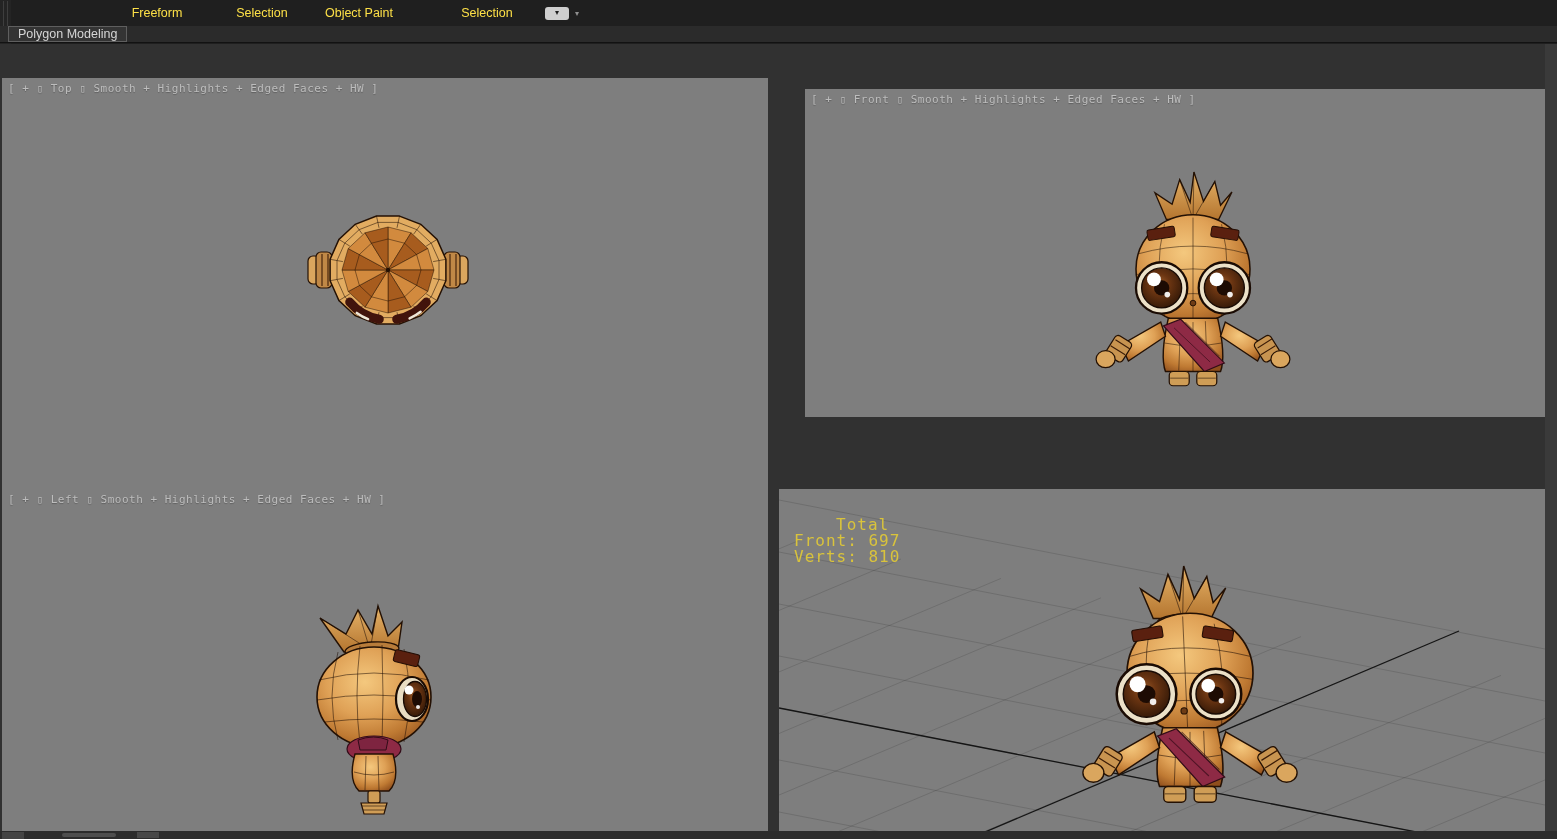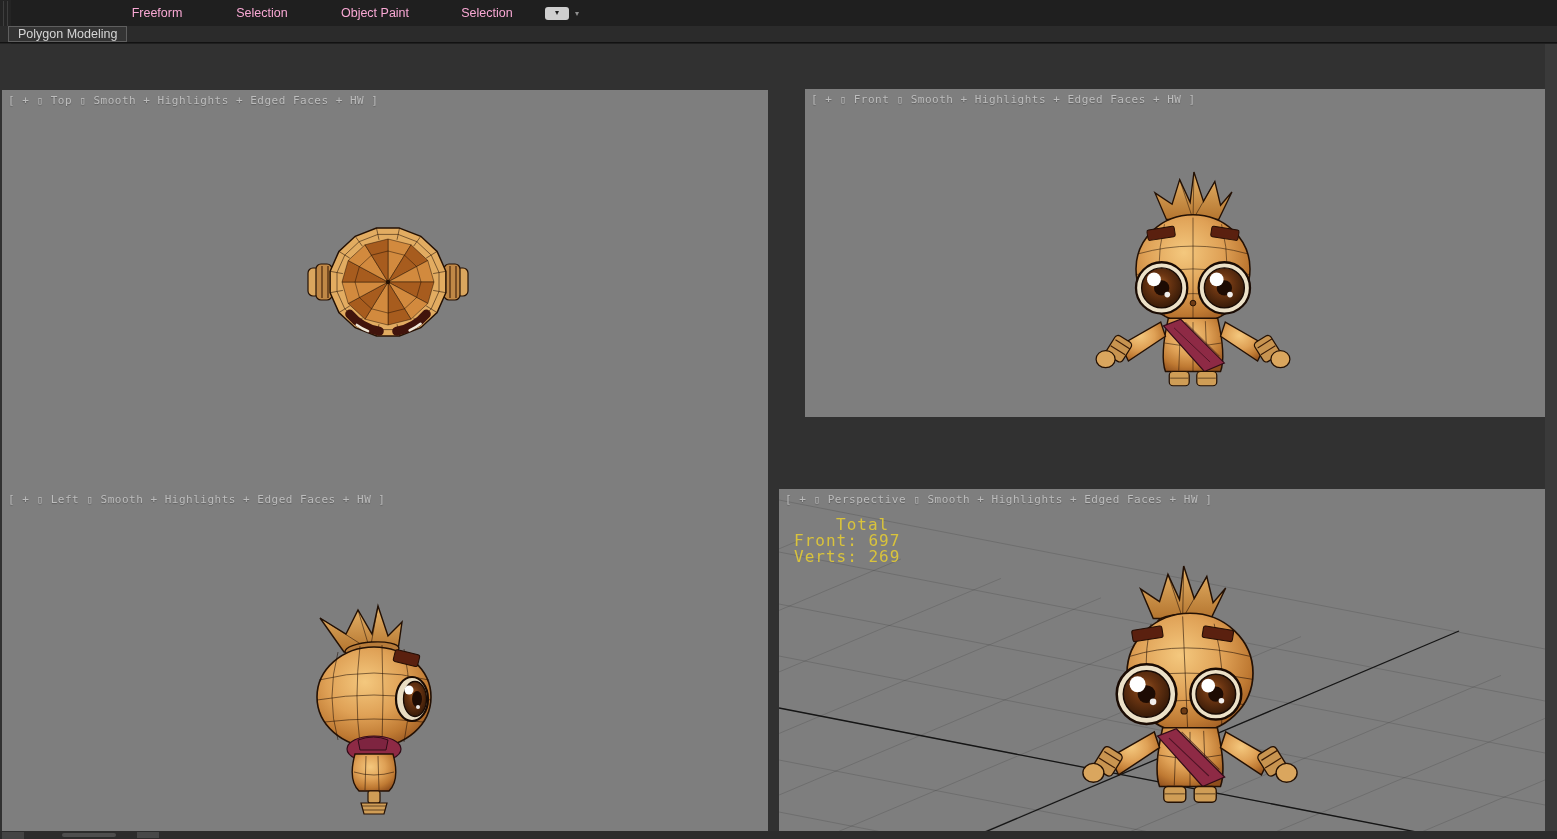--- a/index.html
+++ b/index.html
@@ -7,37 +7,37 @@
     width:1557px;height:839px;position:relative;overflow:hidden;
     background:#1c1c1c;font-family:"Liberation Sans",sans-serif;
     -webkit-font-smoothing:antialiased;
   }
   
   .ribbon{position:absolute;left:0;top:0;width:1557px;height:44px;background:#1f1f1f;}
   .ribbon-grip{position:absolute;left:0;top:0;width:11px;height:44px;background:#242424;}
   .ribbon-grip .grip-line{position:absolute;top:1px;bottom:2px;width:1px;background:#3e3e3e;}
   .tab-row{position:absolute;left:11px;top:0;right:0;height:26px;background:#1f1f1f;}
   .rtab{position:absolute;top:2px;height:23px;line-height:23px;text-align:center;
-        color:#f9a8d4;font-size:12.5px;cursor:default;}
+        color:#fde047;font-size:12.5px;cursor:default;}
   .rtab.active{top:1px;height:25px;line-height:24px;background:#3b3b3b;
         border:1px solid #646464;border-bottom:none;color:#f97316;box-sizing:border-box;margin-top:43px;}
   .ribbon-opts{position:absolute;top:0;height:26px;}
   .opt-btn{position:absolute;left:0;top:7px;width:24px;height:13px;background:#cfcfcf;
         border-radius:3px;text-align:center;line-height:12px;font-size:8px;color:#1d1d1d;}
   .opt-caret{position:absolute;left:30px;top:9px;font-size:8px;color:#8f8f8f;line-height:10px;}
   .panel-row{position:absolute;left:0;top:26px;right:0;height:17px;background:#2b2b2b;
         border-bottom:1px solid #121212;box-sizing:border-box;text-align:right;}
   .panel-tab{position:absolute;left:8px;top:0;height:16px;line-height:15px;padding:0 9px;
         background:#343434;border:1px solid #5f5f5f;box-sizing:border-box;
         color:#d6d6d6;font-size:12.5px;}
   
   .vp-area{position:absolute;left:0;top:44px;width:1557px;height:787px;background:#313131;}
   .right-strip{position:absolute;left:1545px;top:44px;width:12px;height:795px;background:#3a3a3a;}
   .viewport{position:absolute;background:#7e7e7e;overflow:hidden;}
-  #vp-top   {left:2px;  top:46px;  width:766px;height:466px;}
+  #vp-top   {left:2px;  top:34px;  width:766px;height:466px;}
   #vp-front {left:805px;top:45px;  width:766px;height:328px;}
   #vp-left  {left:2px;  top:445px; width:766px;height:386px;}
   #vp-persp {left:779px;top:445px; width:766px;height:386px;}
   .viewport svg{position:absolute;left:0;top:0;}
   .vp-label{position:absolute;left:6px;top:4px;
         font-family:"DejaVu Sans Mono",monospace;font-size:11px;letter-spacing:0.5px;
         color:#bdbdbd;white-space:pre;text-shadow:0 1px 1px rgba(0,0,0,0.25);}
   .vp-stats{position:absolute;left:15px;top:28px;
         font-family:"DejaVu Sans Mono",monospace;font-size:16px;letter-spacing:1px;
         color:#d9c33c;line-height:16px;}
@@ -53,21 +53,21 @@
 
 <div class="ribbon">
   <div class="ribbon-grip">
     <div class="grip-line" style="left:3px"></div>
     <div class="grip-line" style="left:7px"></div>
   </div>
   <div class="tab-row">
     <div class="rtab active" style="left:17px;width:76px">Modeling</div>
     <div class="rtab" style="left:104px;width:84px">Freeform</div>
     <div class="rtab" style="left:209px;width:84px">Selection</div>
-    <div class="rtab" style="left:311px;width:106px">Object Paint</div>
+    <div class="rtab" style="left:295px;width:106px">Object Paint</div>
     <div class="rtab" style="left:431px;width:90px">Selection</div>
     <div class="ribbon-opts" style="left:534px;width:45px">
       <span class="opt-btn">▾</span>
       <span class="opt-caret">▾</span>
     </div>
   </div>
   <div class="panel-row">
     <div class="panel-tab">Polygon Modeling</div>
   </div>
 </div>
@@ -359,25 +359,24 @@
           <path d="M34,58 L76,82 L68,99 L29,73 Z" fill="url(#pskin)" stroke="#241104" stroke-width="1.4"></path>
           <rect x="68" y="74" width="20" height="24" rx="4" transform="rotate(-32 78 86)" fill="#c89450" stroke="#241104" stroke-width="1.3"></rect>
           <path d="M70,80 L88,80 M69,88 L87,88" transform="rotate(-32 78 86)" stroke="#3c1d08" stroke-width="1.2" fill="none"></path>
           <ellipse cx="92" cy="97" rx="10" ry="9" fill="#daa65e" stroke="#241104" stroke-width="1.3"></ellipse>
           <rect x="-25" y="110" width="21" height="15" rx="4" fill="#cf9d56" stroke="#241104" stroke-width="1.3"></rect>
           <line x1="-24" y1="117" x2="-5" y2="117" stroke="rgba(30,13,3,0.6)" stroke-width="1"></line>
           <rect x="4" y="110" width="21" height="15" rx="4" fill="#cf9d56" stroke="#241104" stroke-width="1.3"></rect>
           <line x1="5" y1="117" x2="24" y2="117" stroke="rgba(30,13,3,0.6)" stroke-width="1"></line>
         </g>
       </svg>
-    <span class="vp-label">[ + ▯ Perspective ▯ Smooth + Highlights + Edged Faces + HW ]</span>
     <div class="vp-stats">
       <div class="stat-total">Total</div>
       <div><span>Front:</span> <span>697</span></div>
-      <div><span>Verts:</span> <span>269</span></div>
+      <div><span>Verts:</span> <span>810</span></div>
     </div>
   </div>
 
 </div>
 
 <div class="right-strip"></div>
 
 <div class="status-strip">
   <div class="sb-box1"></div>
   <div class="sb-text"></div>

